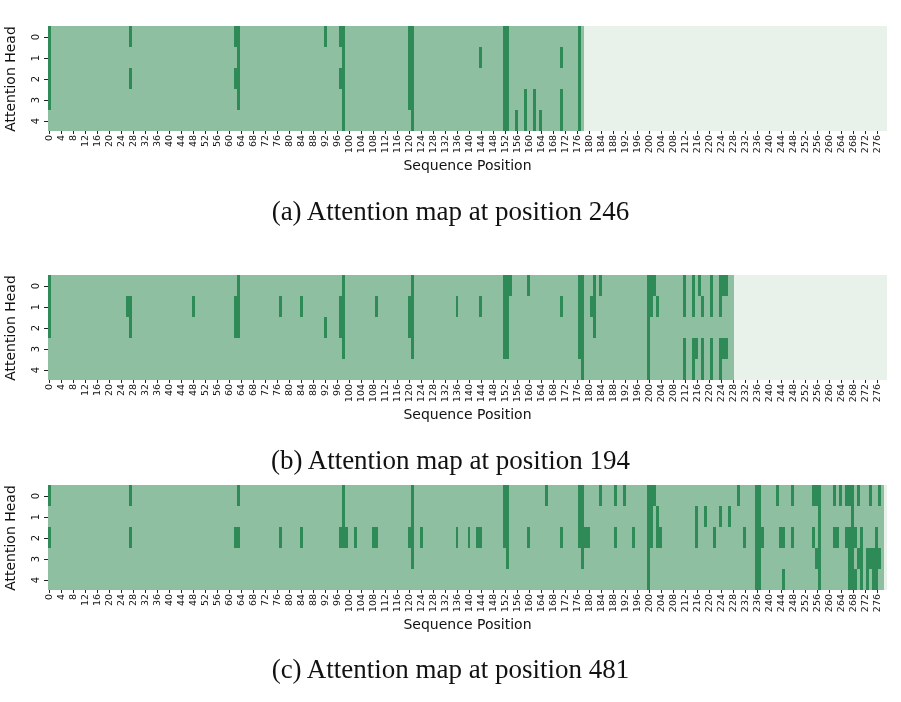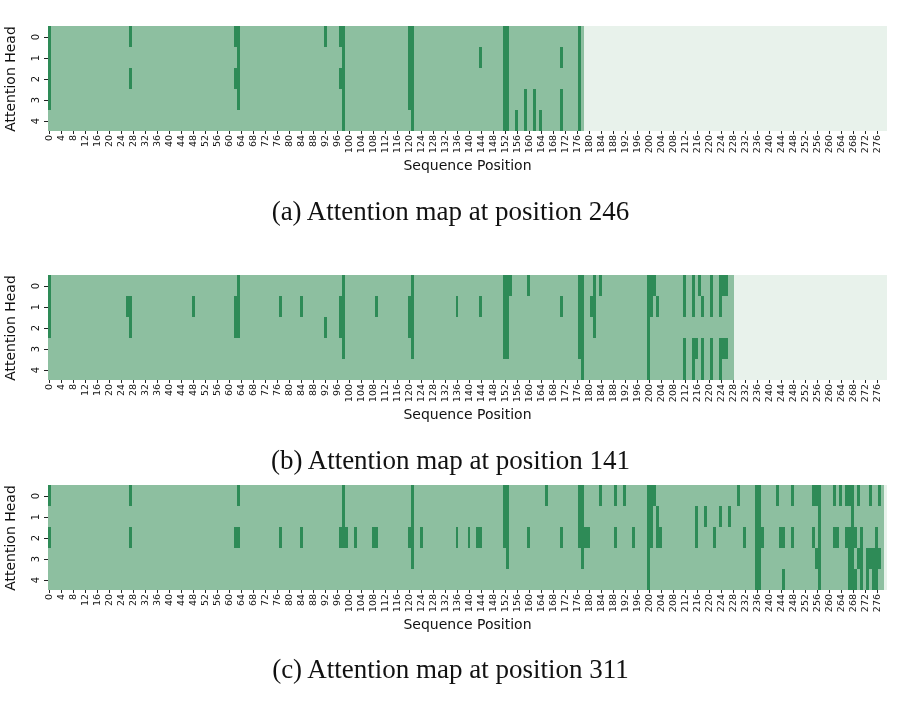--- a/index.html
+++ b/index.html
@@ -664,21 +664,21 @@
       <div class="xt" style="left: 816.527px;">
         <div class="mk"></div>
         <div class="lb">272</div>
       </div>
       <div class="xt" style="left: 828.513px;">
         <div class="mk"></div>
         <div class="lb">276</div>
       </div>
     </div>
   <div class="xlabel" style="top:406px;">Sequence Position</div>
-  <div class="caption" style="top:445px;">(b) Attention map at position 141</div>
+  <div class="caption" style="top:445px;">(b) Attention map at position 194</div>
 </div>
 
 <div class="panel" style="top:0;">
   <div class="ylabel" style="top:485px;">
       <span>Attention Head</span>
     </div>
   <div class="yticks"></div>
   <div class="plot" style="top: 485px; background: rgb(141, 191, 160);">
       <div class="cell" style="background: rgb(46, 139, 87); left: 0px; width: 2.99643px; top: 0px; height: 21px;"></div>
       <div class="cell" style="background: rgb(46, 139, 87); left: 0px; width: 2.99643px; top: 42px; height: 21px;"></div>
@@ -1032,21 +1032,21 @@
       <div class="xt" style="left: 816.527px;">
         <div class="mk"></div>
         <div class="lb">272</div>
       </div>
       <div class="xt" style="left: 828.513px;">
         <div class="mk"></div>
         <div class="lb">276</div>
       </div>
     </div>
   <div class="xlabel" style="top:616px;">Sequence Position</div>
-  <div class="caption" style="top:654px;">(c) Attention map at position 311</div>
+  <div class="caption" style="top:654px;">(c) Attention map at position 481</div>
 </div>
 
 <div class="ytick" style="top: 31.5px;">0</div>
 <div class="ytick-mark" style="top: 36.5px;"></div>
 <div class="ytick" style="top: 52.5px;">1</div>
 <div class="ytick-mark" style="top: 57.5px;"></div>
 <div class="ytick" style="top: 73.5px;">2</div>
 <div class="ytick-mark" style="top: 78.5px;"></div>
 <div class="ytick" style="top: 94.5px;">3</div>
 <div class="ytick-mark" style="top: 99.5px;"></div>

